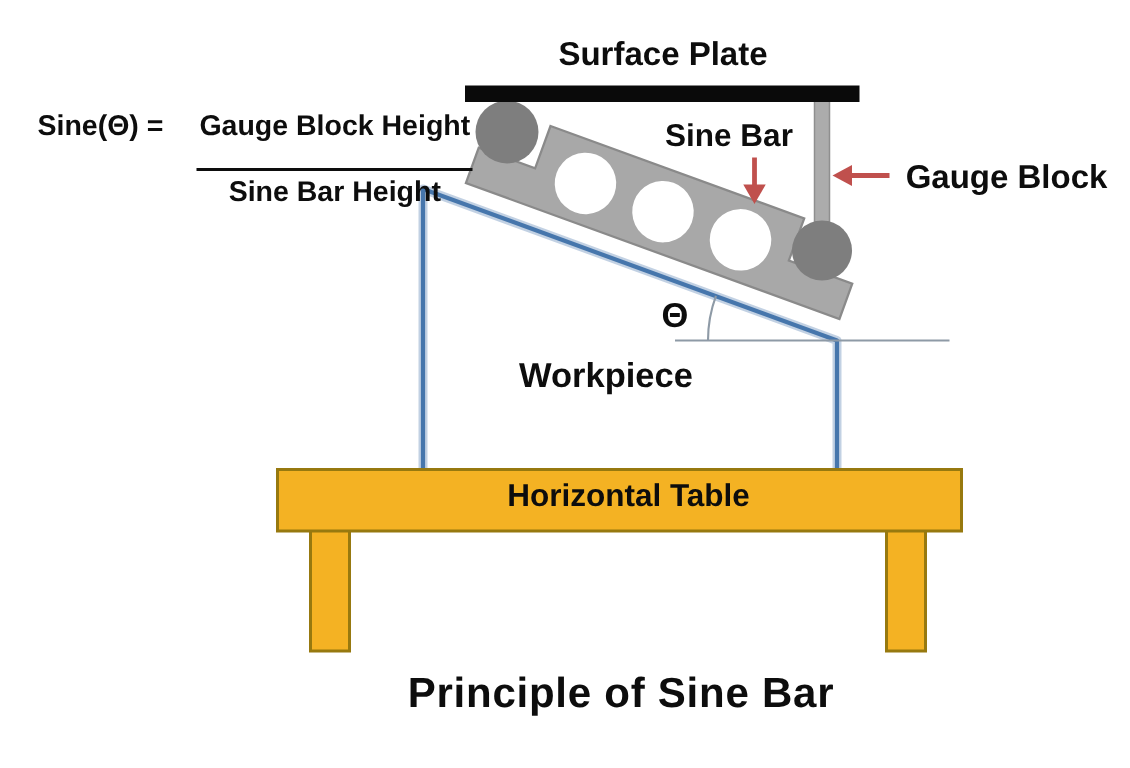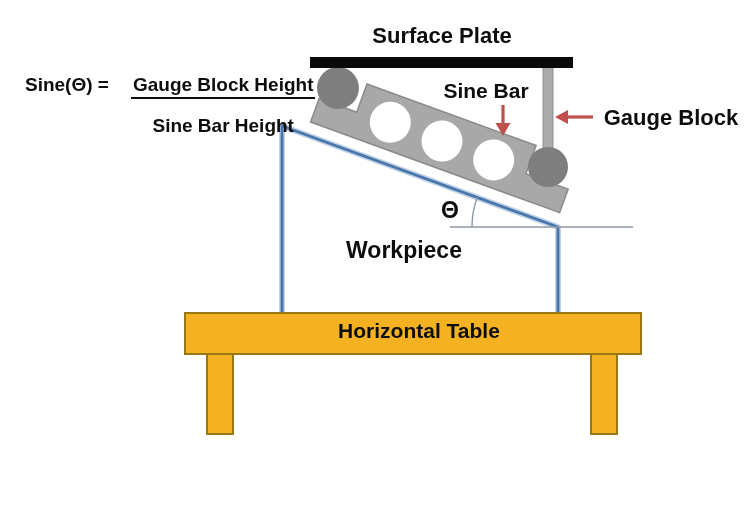--- a/index.html
+++ b/index.html
@@ -48,24 +48,24 @@
     color: #0d0d0d;
     line-height: 22px;
   }
   .frac {
     display: flex;
     flex-direction: column;
     align-items: center;
   }
   .frac .num {
     border-bottom: 2.5px solid #0d0d0d;
-    padding: 0 2px 1px 2px;
+    padding: 0 2px 16px 2px;
   }
   .frac .den {
-    padding-top: 16px;
+    padding-top: 4px;
   }
 
   
   .bar-body   { stroke: #8a8a8a; stroke-width: 1.5; }
   .hole       { fill: #ffffff; }
   .roller     { stroke: none; }
   .gaugeblock { stroke: #8f8f8f; stroke-width: 1; }
   .halo       { fill: none; stroke: #b7c9de; stroke-width: 6; stroke-linejoin: round; opacity: 0.85; }
   .wp-line    { fill: none; stroke-width: 2.8; stroke-linejoin: round; }
   .thinline   { stroke: #8e9aa6; stroke-width: 1.4; fill: none; }
@@ -122,14 +122,15 @@
   <div class="lbl lbl-workpiece">Workpiece</div>
 
   <div class="formula">
     <span class="lhs">Sine(Θ) =</span>
     <span class="frac">
       <span class="num">Gauge Block Height</span>
       <span class="den">Sine Bar Height</span>
     </span>
   </div>
 
+  <div class="lbl lbl-title">Principle of Sine Bar</div>
 
 </div>
 
 </body></html>

